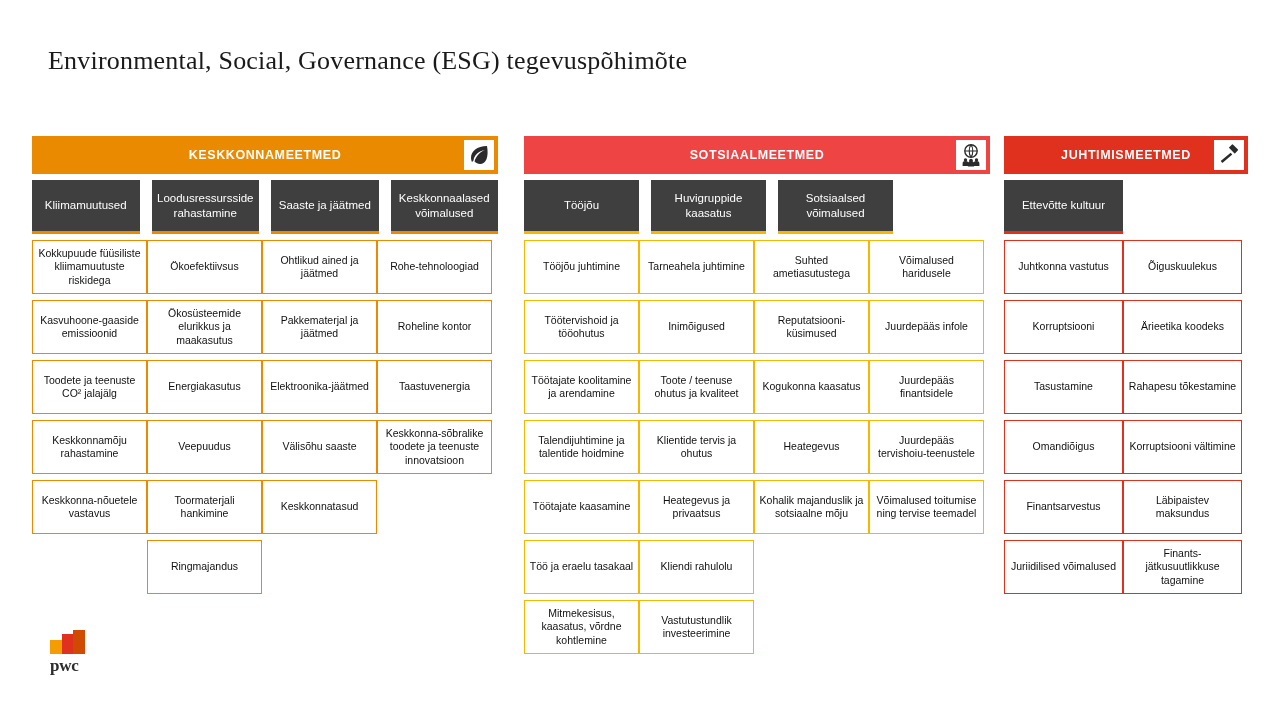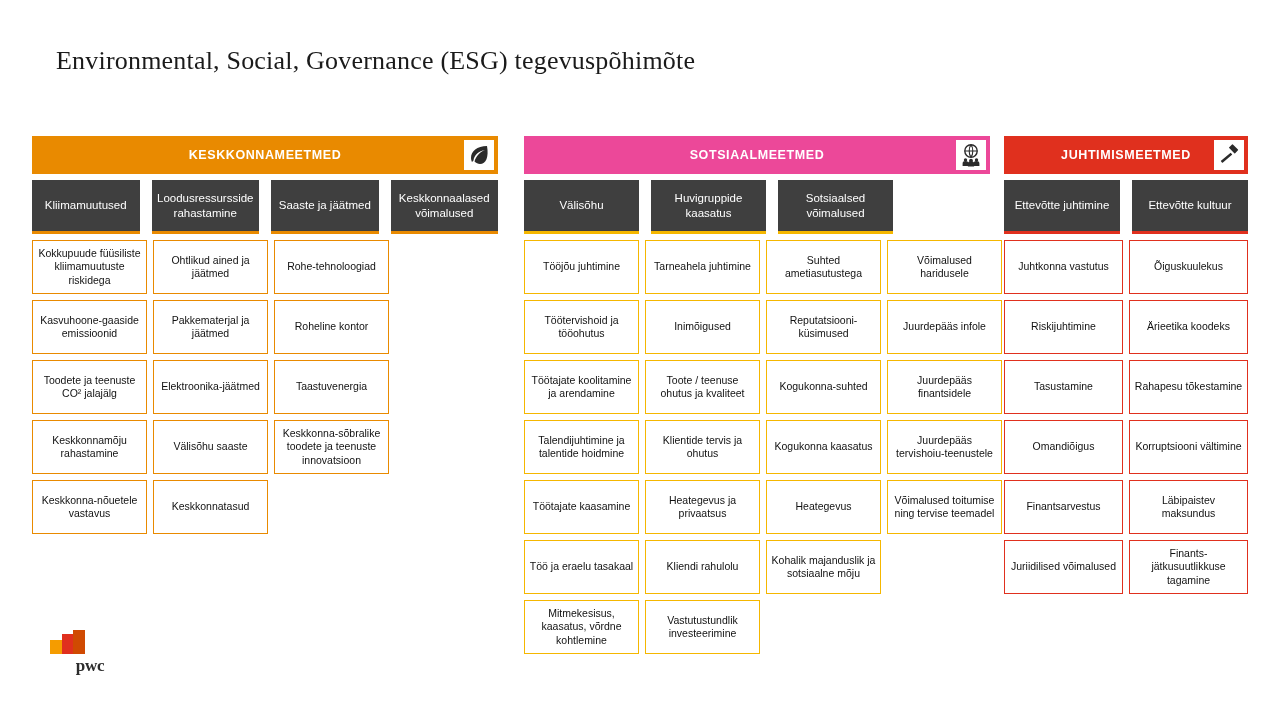--- a/index.html
+++ b/index.html
@@ -3,72 +3,72 @@
 <meta charset="utf-8">
 <style>
   * { box-sizing: border-box; }
   html, body { margin:0; padding:0; }
   body {
     width:1280px; height:720px; background:#ffffff;
     font-family:"Liberation Sans", sans-serif;
     position:relative; overflow:hidden;
   }
   #title {
-    position:absolute; left:56px; top:46px;
+    position:absolute; left:48px; top:46px;
     font-family:"Liberation Serif", serif;
     font-size:26px; color:#1a1a1a; letter-spacing:0.2px;
   }
   .column { position:absolute; top:136px; }
   .col-env  { left:32px;  width:466px; }
   .col-soc  { left:524px; width:466px; }
   .col-gov  { left:1004px;width:244px; }
 
   .band {
     height:38px; display:flex; align-items:center; justify-content:center;
     position:relative; color:#ffffff; font-size:12.5px; font-weight:bold;
     letter-spacing:0.6px;
   }
   .band-env { background:#e98a00; }
-  .band-soc { background:#ec4899; }
+  .band-soc { background:#ef4444; }
   .band-gov { background:#e0301e; }
   .band .band-icon {
     position:absolute; right:4px; top:4px; width:30px; height:30px;
     background:#ffffff; display:flex; align-items:center; justify-content:center;
   }
   .band .band-icon svg { display:block; }
 
   .subheads { display:flex; gap:12px; margin-top:6px; }
   .subhead {
     background:#3f3f3f; color:#ffffff; font-size:11.5px; line-height:1.25;
     display:flex; align-items:center; justify-content:center; text-align:center;
     height:54px; padding:3px 4px; border-bottom:3px solid #e98a00;
   }
   .subhead.soc { border-bottom-color:#f5b700; }
   .subhead.gov { border-bottom-color:#e0301e; }
 
-  .grid { display:flex; gap:6px; margin-top:6px; }
+  .grid { display:flex; margin-top:6px; }
   .gcol { display:flex; flex-direction:column; gap:6px; }
   .cell {
     border:1px solid #e98a00; background:#ffffff;
     font-size:10.5px; line-height:1.25; color:#111;
     text-align:center; display:flex; align-items:center; justify-content:center;
     padding:3px 4px; height:54px;
   }
   .cell.soc { border-color:#f5b700; }
   .cell.gov { border-color:#e0301e; }
 
   
   .w-env { width:115px; }
   .w-soc { width:115px; }
   .w-gov { width:119px; }
 
   #pwc-logo { position:absolute; left:50px; top:630px; width:80px; height:44px; }
   #pwc-logo .mark { position:relative; width:40px; height:24px; }
   #pwc-logo .mark i { position:absolute; display:block; }
-  #pwc-logo .word { font-family:"Liberation Serif", serif; font-size:17px; font-weight:bold; color:#2d2d2d; margin-top:2px; letter-spacing:-0.3px;text-align:center;}
+  #pwc-logo .word { font-family:"Liberation Serif", serif; font-size:17px; font-weight:bold; color:#2d2d2d; margin-top:2px; letter-spacing:-0.3px;}
 </style>
 </head>
 <body>
 
 <div id="title">Environmental, Social, Governance (ESG) tegevuspõhimõte</div>
 
 <div class="column col-env">
   <div class="band band-env">
     <span>KESKKONNAMEETMED</span>
     <span class="band-icon">
@@ -83,20 +83,28 @@
     <div class="subhead w-env">Saaste ja jäätmed</div>
     <div class="subhead w-env">Keskkonnaalased võimalused</div>
   </div>
   <div class="grid">
     <div class="gcol">
       <div class="cell w-env">Kokkupuude füüsiliste kliimamuutuste riskidega</div>
       <div class="cell w-env">Kasvuhoone-gaaside emissioonid</div>
       <div class="cell w-env">Toodete ja teenuste CO² jalajälg</div>
       <div class="cell w-env">Keskkonnamõju rahastamine</div>
       <div class="cell w-env">Keskkonna-nõuetele vastavus</div>
+    </div>
+    <div class="gcol">
+      <div class="cell w-env">Ökoefektiivsus</div>
+      <div class="cell w-env">Ökosüsteemide elurikkus ja maakasutus</div>
+      <div class="cell w-env">Energiakasutus</div>
+      <div class="cell w-env">Veepuudus</div>
+      <div class="cell w-env">Toormaterjali hankimine</div>
+      <div class="cell w-env">Ringmajandus</div>
     </div>
     <div class="gcol">
       <div class="cell w-env">Ohtlikud ained ja jäätmed</div>
       <div class="cell w-env">Pakkematerjal ja jäätmed</div>
       <div class="cell w-env">Elektroonika-jäätmed</div>
       <div class="cell w-env">Välisõhu saaste</div>
       <div class="cell w-env">Keskkonnatasud</div>
     </div>
     <div class="gcol">
       <div class="cell w-env">Rohe-tehnoloogiad</div>
@@ -115,21 +123,21 @@
         <circle cx="12" cy="8" r="6.2" fill="none" stroke="#2b2b2b" stroke-width="1.4"></circle>
         <path d="M5.8 8h12.4M12 1.8c2.4 2.6 2.4 9.8 0 12.4M12 1.8C9.6 4.4 9.6 11.6 12 14.2" fill="none" stroke="#2b2b2b" stroke-width="1.1"></path>
         <circle cx="6.5" cy="17" r="1.7" fill="#2b2b2b"></circle>
           <circle cx="12" cy="17.6" r="1.9" fill="#2b2b2b"></circle>
           <circle cx="17.5" cy="17" r="1.7" fill="#2b2b2b"></circle>
         <path d="M3.6 23v-2.6c0-1.5 1.3-2.3 2.9-2.3s2.9.8 2.9 2.3V23zM8.9 23.4v-2.9c0-1.7 1.4-2.6 3.1-2.6s3.1.9 3.1 2.6v2.9zM14.6 23v-2.6c0-1.5 1.3-2.3 2.9-2.3s2.9.8 2.9 2.3V23z" fill="#2b2b2b"></path>
       </svg>
     </span>
   </div>
   <div class="subheads">
-    <div class="subhead soc w-soc">Välisõhu</div>
+    <div class="subhead soc w-soc">Tööjõu</div>
     <div class="subhead soc w-soc">Huvigruppide kaasatus</div>
     <div class="subhead soc w-soc">Sotsiaalsed võimalused</div>
   </div>
   <div class="grid">
     <div class="gcol">
       <div class="cell soc w-soc">Tööjõu juhtimine</div>
       <div class="cell soc w-soc">Töötervishoid ja tööohutus</div>
       <div class="cell soc w-soc">Töötajate koolitamine ja arendamine</div>
       <div class="cell soc w-soc">Talendijuhtimine ja talentide hoidmine</div>
       <div class="cell soc w-soc">Töötajate kaasamine</div>
@@ -141,21 +149,20 @@
       <div class="cell soc w-soc">Inimõigused</div>
       <div class="cell soc w-soc">Toote / teenuse ohutus ja kvaliteet</div>
       <div class="cell soc w-soc">Klientide tervis ja ohutus</div>
       <div class="cell soc w-soc">Heategevus ja privaatsus</div>
       <div class="cell soc w-soc">Kliendi rahulolu</div>
       <div class="cell soc w-soc">Vastutustundlik investeerimine</div>
     </div>
     <div class="gcol">
       <div class="cell soc w-soc">Suhted ametiasutustega</div>
       <div class="cell soc w-soc">Reputatsiooni-küsimused</div>
-      <div class="cell soc w-soc">Kogukonna-suhted</div>
       <div class="cell soc w-soc">Kogukonna kaasatus</div>
       <div class="cell soc w-soc">Heategevus</div>
       <div class="cell soc w-soc">Kohalik majanduslik ja sotsiaalne mõju</div>
     </div>
     <div class="gcol">
       <div class="cell soc w-soc">Võimalused haridusele</div>
       <div class="cell soc w-soc">Juurdepääs infole</div>
       <div class="cell soc w-soc">Juurdepääs finantsidele</div>
       <div class="cell soc w-soc">Juurdepääs tervishoiu-teenustele</div>
       <div class="cell soc w-soc">Võimalused toitumise ning tervise teemadel</div>
@@ -167,27 +174,26 @@
   <div class="band band-gov">
     <span>JUHTIMISMEETMED</span>
     <span class="band-icon">
       <svg width="24" height="24" viewBox="0 0 24 24">
         <rect x="3" y="13.5" width="13" height="2.6" rx="0.4" transform="rotate(-40 9.5 14.8)" fill="#2b2b2b"></rect>
         <rect x="12.4" y="3.2" width="8.4" height="5.2" rx="0.6" transform="rotate(45 16.6 5.8)" fill="#2b2b2b"></rect>
       </svg>
     </span>
   </div>
   <div class="subheads">
-    <div class="subhead gov w-gov">Ettevõtte juhtimine</div>
     <div class="subhead gov w-gov">Ettevõtte kultuur</div>
   </div>
   <div class="grid">
     <div class="gcol">
       <div class="cell gov w-gov">Juhtkonna vastutus</div>
-      <div class="cell gov w-gov">Riskijuhtimine</div>
+      <div class="cell gov w-gov">Korruptsiooni</div>
       <div class="cell gov w-gov">Tasustamine</div>
       <div class="cell gov w-gov">Omandiõigus</div>
       <div class="cell gov w-gov">Finantsarvestus</div>
       <div class="cell gov w-gov">Juriidilised võimalused</div>
     </div>
     <div class="gcol">
       <div class="cell gov w-gov">Õiguskuulekus</div>
       <div class="cell gov w-gov">Ärieetika koodeks</div>
       <div class="cell gov w-gov">Rahapesu tõkestamine</div>
       <div class="cell gov w-gov">Korruptsiooni vältimine</div>

